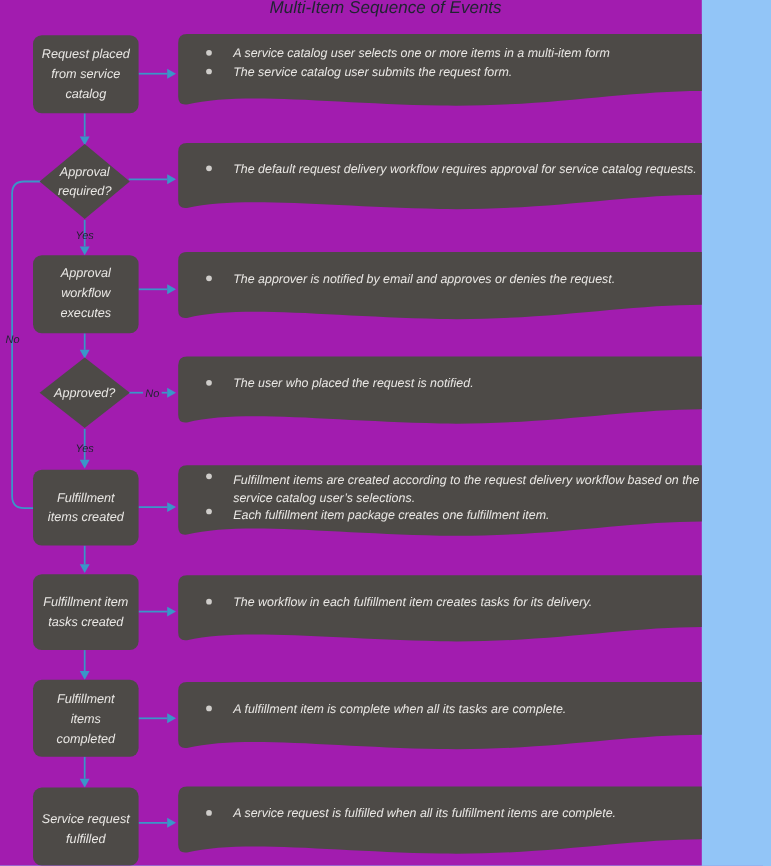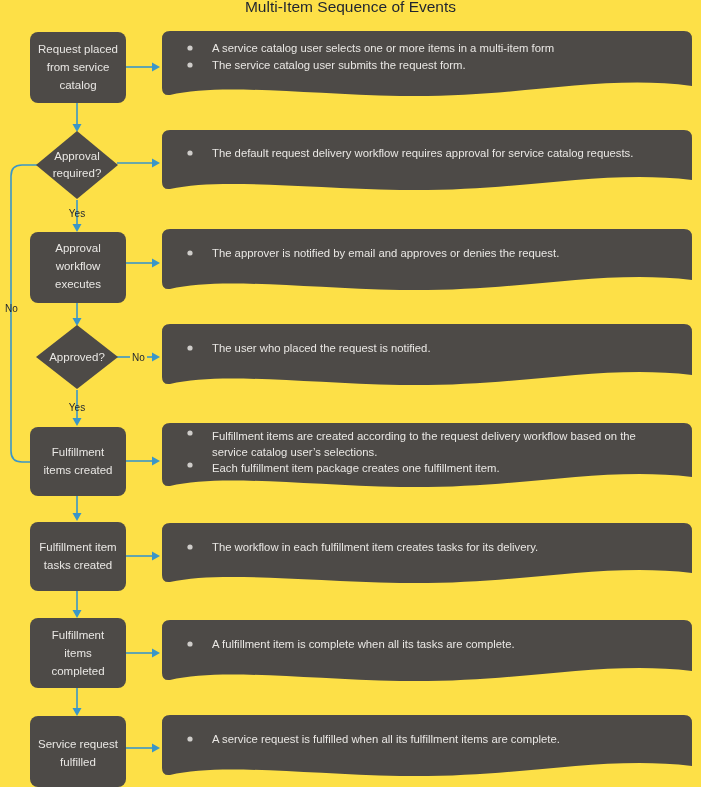--- a/index.html
+++ b/index.html
@@ -2,25 +2,26 @@
 <html><head>
 <meta charset="utf-8">
 <style>
   html, body {
     margin: 0;
     padding: 0;
     background: #92c5f7;
   }
   #page {
     position: relative;
-    width: 701px;
+    width: 638px;
     height: 787px;
-    background: #fde047;
+    background: #a21caf;
     overflow: hidden;
     font-family: "Liberation Sans", sans-serif;
+    font-style: italic;
   }
   #diagram-svg {
     position: absolute;
     left: 0;
     top: 0;
     width: 701px;
     height: 787px;
   }
   .title-text {
     font-family: "Liberation Sans", sans-serif;

